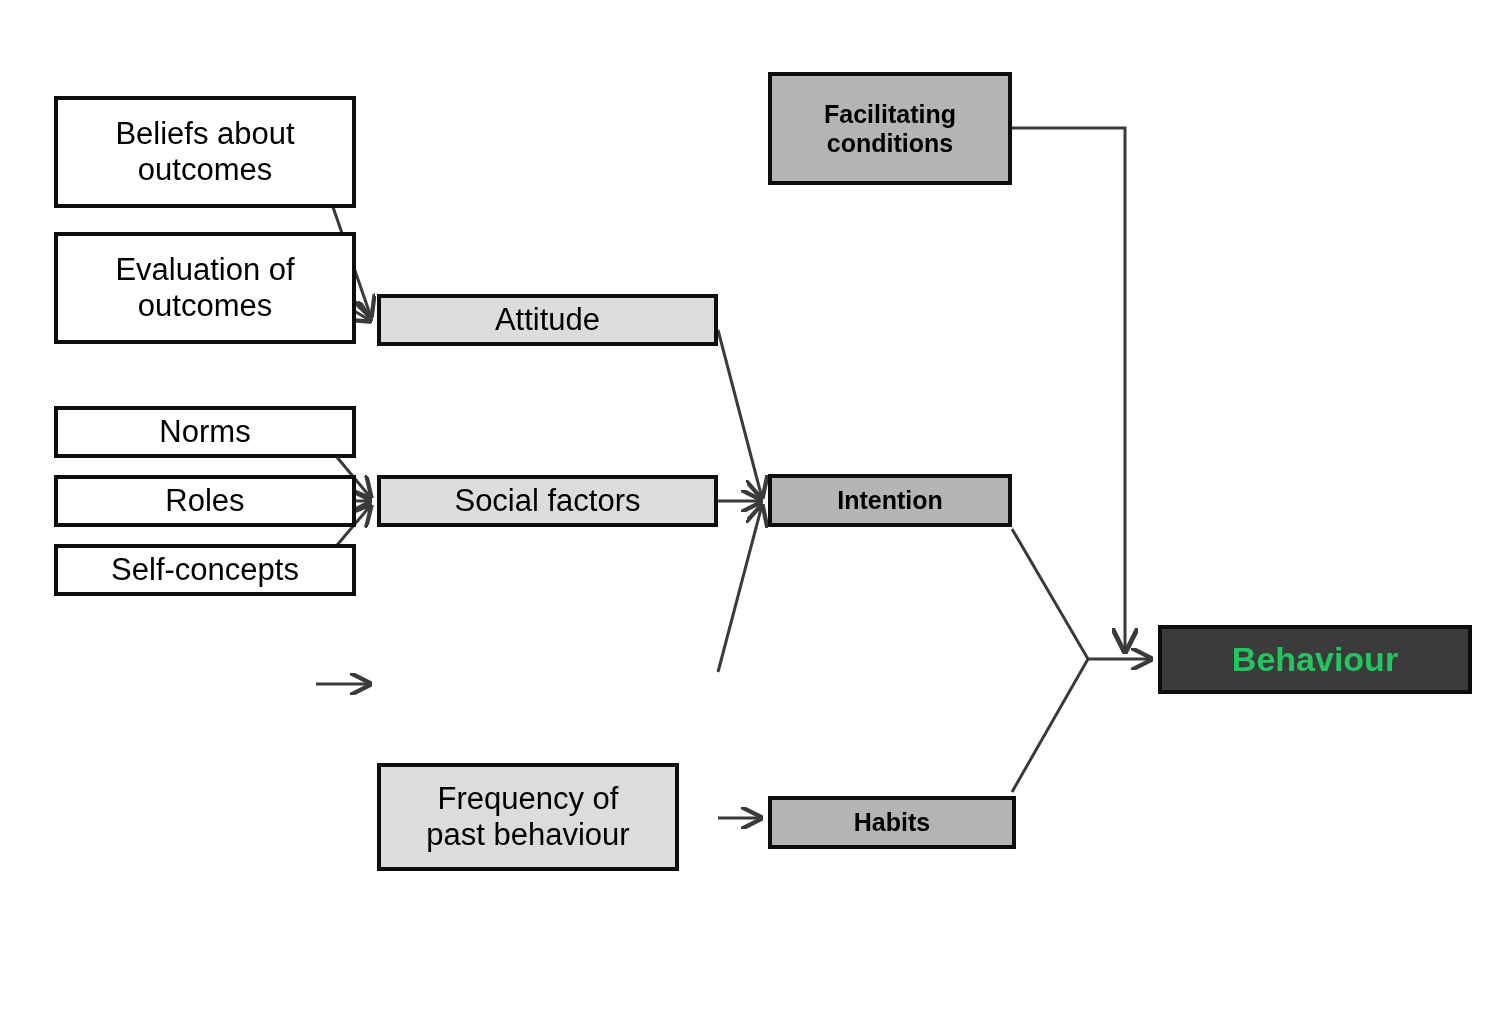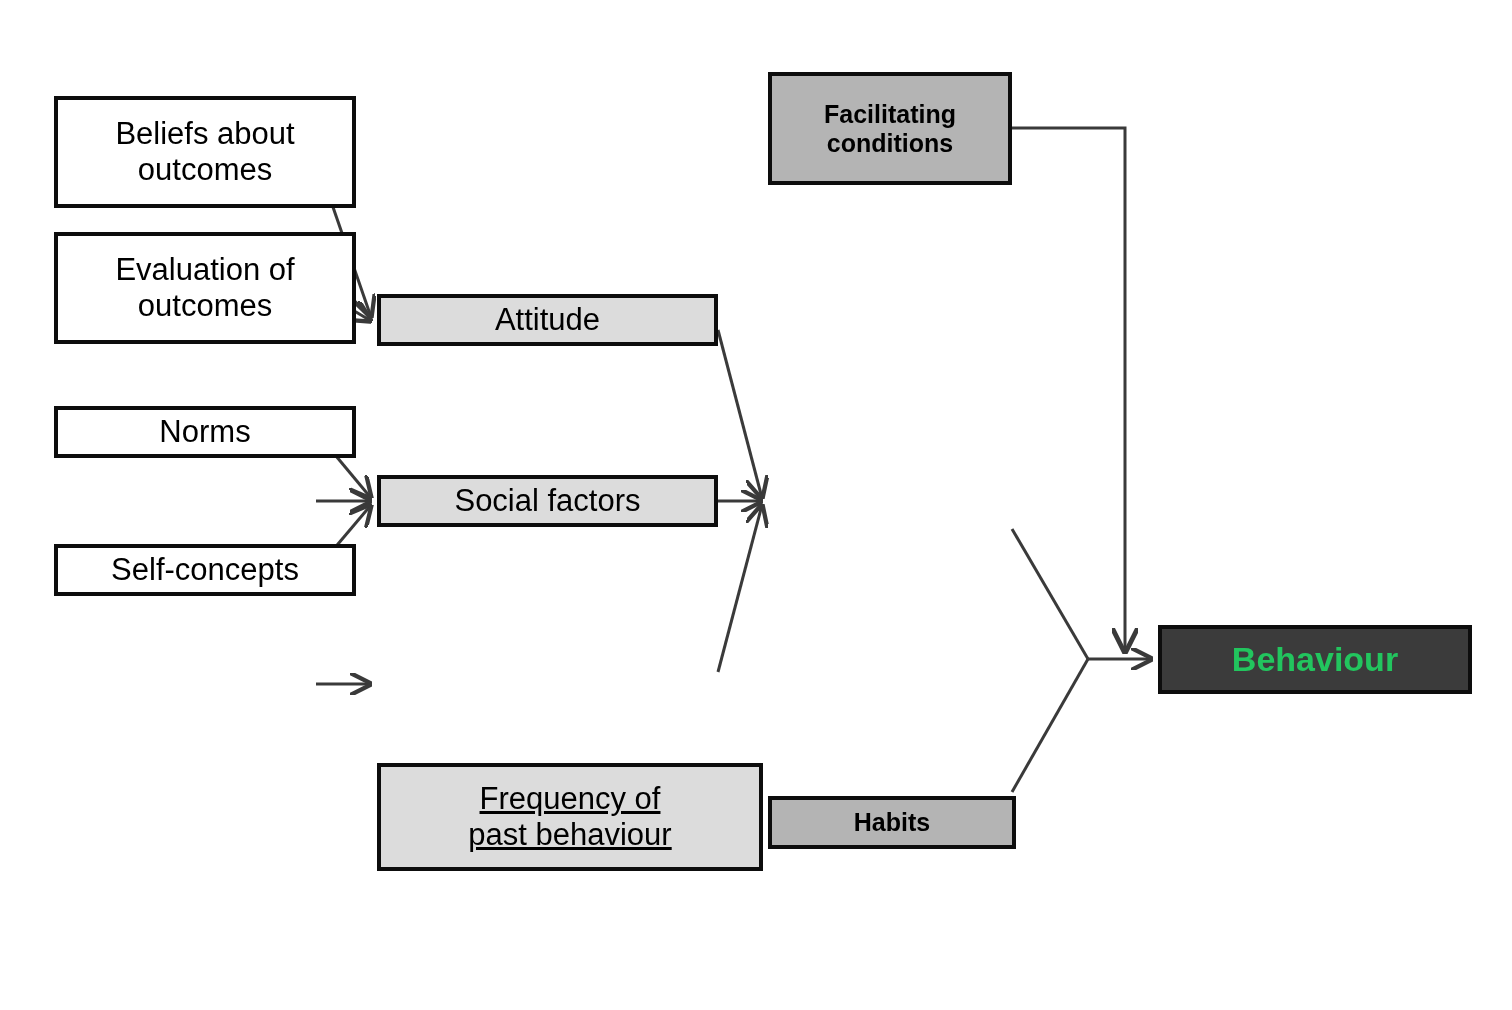--- a/index.html
+++ b/index.html
@@ -127,43 +127,49 @@
   </div>
 
   <div class="node lvl-antecedent" style="left:14px; top:232px; width:302px; height:112px;">
     <span>Evaluation of<br>outcomes</span>
   </div>
 
   <div class="node lvl-antecedent" style="left:14px; top:406px; width:302px; height:52px;">
     <span>Norms</span>
   </div>
 
+  <div class="node lvl-antecedent" style="left:14px; top:475px; width:302px; height:52px;">
+    <span>Roles</span>
+  </div>
 
   <div class="node lvl-antecedent" style="left:14px; top:544px; width:302px; height:52px;">
     <span>Self-concepts</span>
   </div>
 
 
   <div class="node lvl-construct" style="left:377px; top:294px; width:341px; height:52px;">
     <span>Attitude</span>
   </div>
 
   <div class="node lvl-construct" style="left:377px; top:475px; width:341px; height:52px;">
     <span>Social factors</span>
   </div>
 
 
-  <div class="node lvl-construct" style="left:377px; top:763px; width:386px; height:108px;text-decoration:underline;">
+  <div class="node lvl-construct" style="left:377px; top:763px; width:302px; height:108px;">
     <span>Frequency  of<br>past behaviour</span>
   </div>
 
   <div class="node lvl-emphasis" style="left:768px; top:72px; width:244px; height:113px;">
     <span>Facilitating<br>conditions</span>
   </div>
 
+  <div class="node lvl-emphasis" style="left:768px; top:474px; width:244px; height:53px;">
+    <span>Intention</span>
+  </div>
 
   <div class="node lvl-emphasis" style="left:768px; top:796px; width:248px; height:53px;">
     <span>Habits</span>
   </div>
 
   <div class="node lvl-outcome" style="left:1158px; top:625px; width:314px; height:69px;">
     <span>Behaviour</span>
   </div>
 
 </div>

